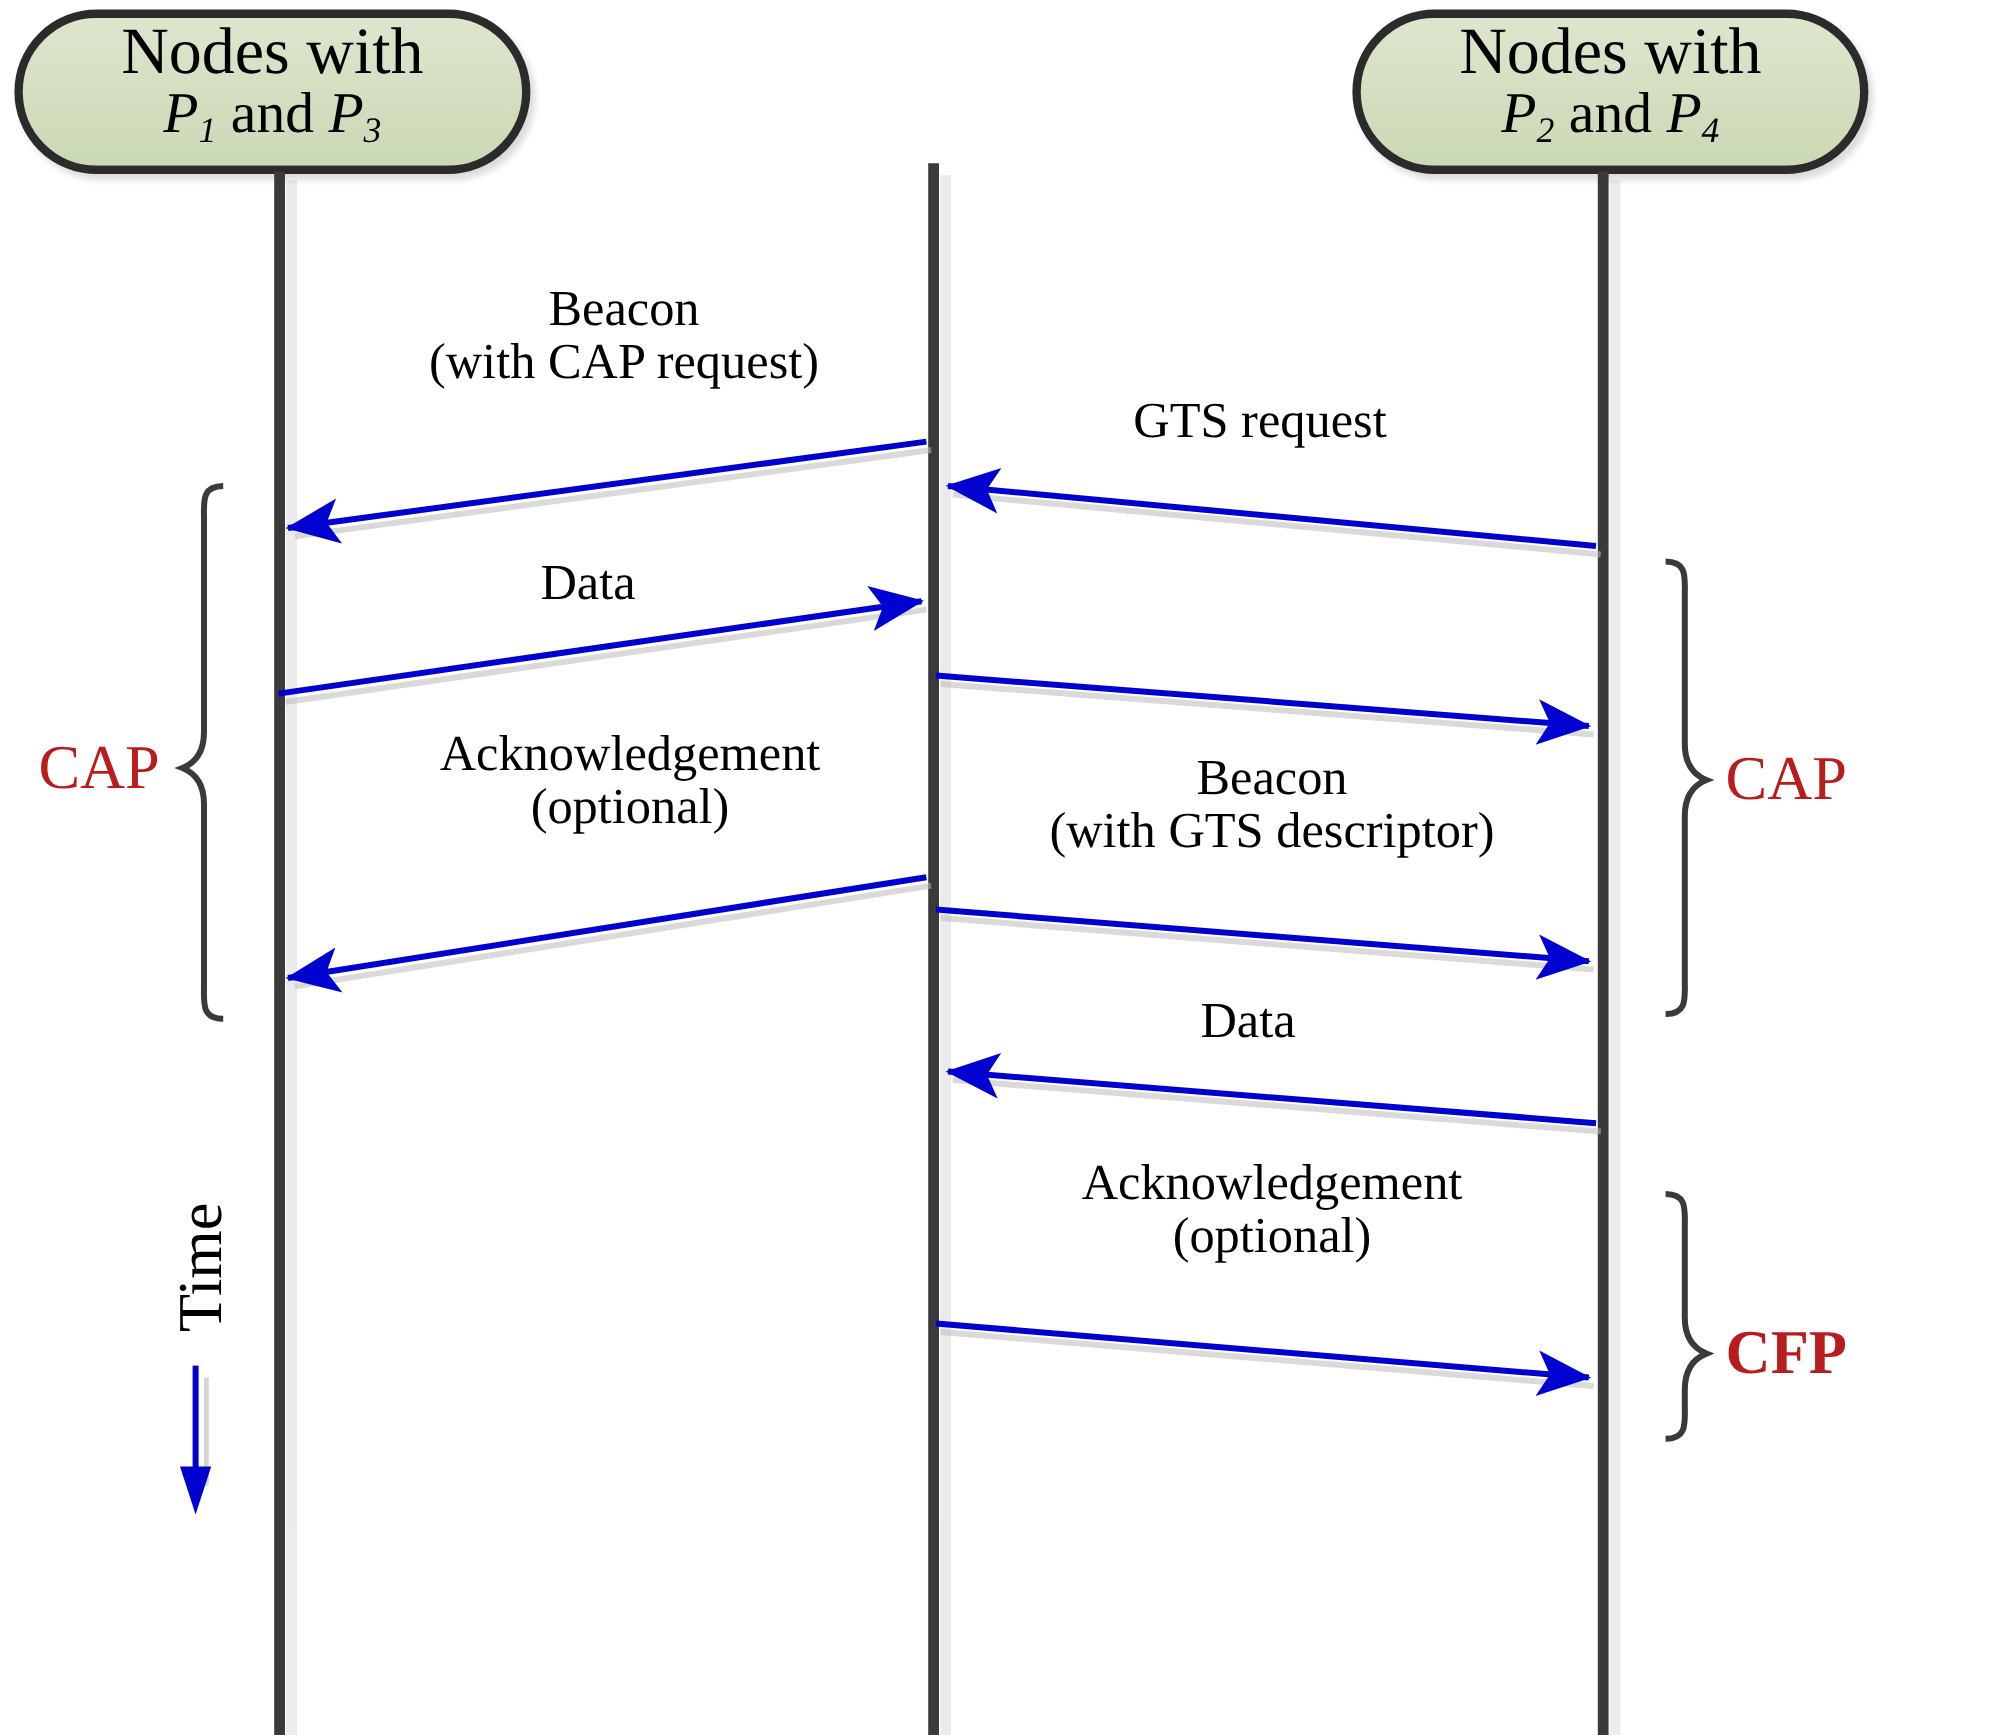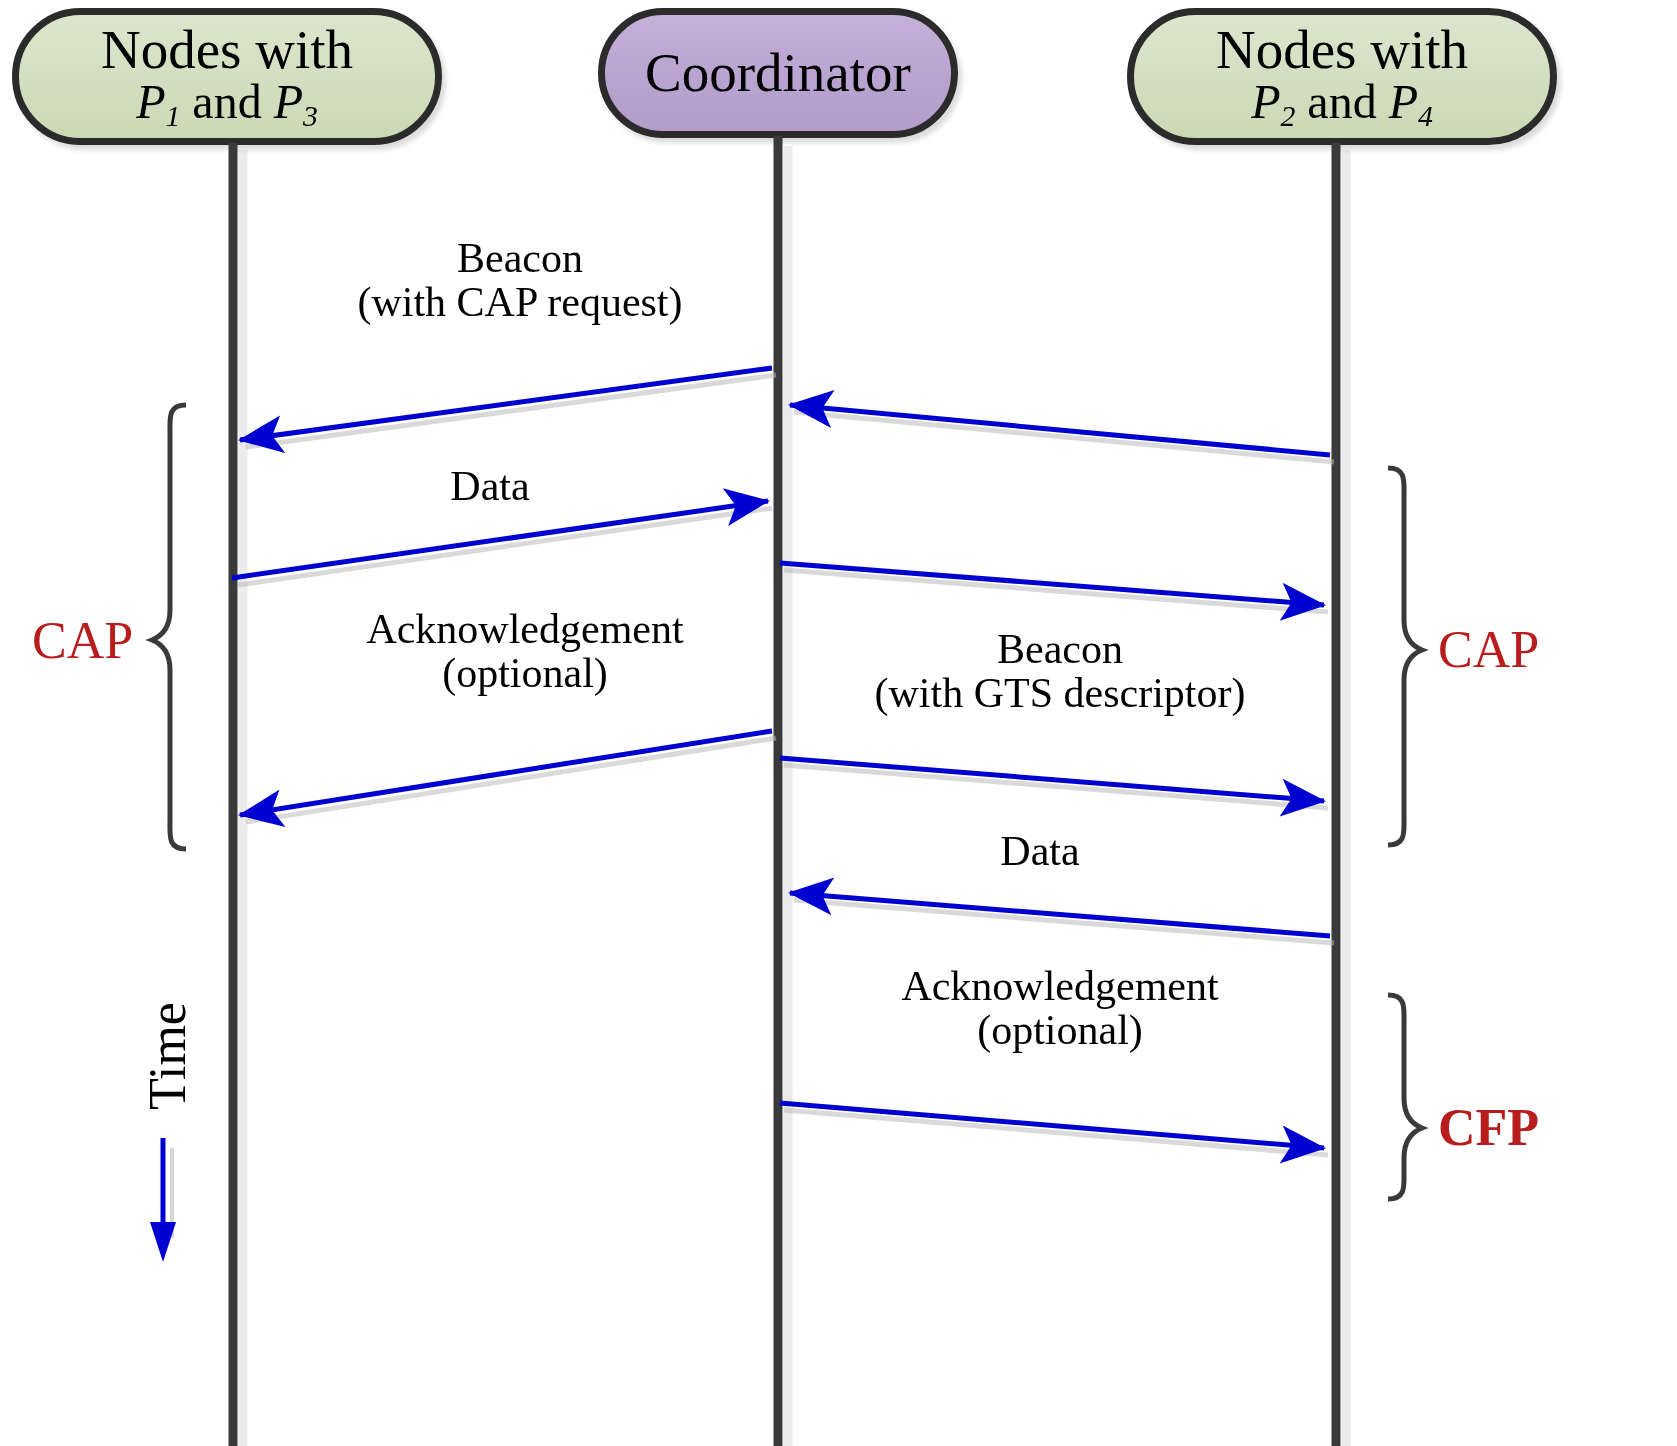--- a/index.html
+++ b/index.html
@@ -25,21 +25,20 @@
     height: 1446px;
   }
   .node-box {
     position: absolute;
     box-sizing: border-box;
     border: 7px solid #2b2b2b;
     border-radius: 80px;
     display: flex;
     flex-direction: column;
     align-items: center;
-    justify-content: center;
     line-height: 1.02;
     box-shadow: 4px 5px 5px rgba(0,0,0,0.14);
   }
   .node-green {
     background: linear-gradient(180deg, #dde6cd 0%, #d3dec0 55%, #cbd8b4 100%);
   }
   .node-purple {
     background: linear-gradient(180deg, #c4b0d8 0%, #b9a3d0 55%, #b49dcb 100%);
   }
   .node-line1 {
@@ -86,23 +85,20 @@
 </head>
 <body>
 
 <div id="canvas">
 
   <div class="node-box node-green" style="left:12px; top:8px; width:430px; height:137px;">
     <div class="node-line1">Nodes with</div>
     <div class="node-line2"><i>P</i><sub>1</sub><span> and </span><i>P</i><sub>3</sub></div>
   </div>
 
-  <div class="node-box node-purple" style="left:598px; top:8px; width:360px; height:130px;">
-    <div class="node-line1">Coordinator</div>
-  </div>
 
   <div class="node-box node-green" style="left:1127px; top:8px; width:430px; height:137px;">
     <div class="node-line1">Nodes with</div>
     <div class="node-line2"><i>P</i><sub>2</sub><span> and </span><i>P</i><sub>4</sub></div>
   </div>
 
   <svg class="layer" viewBox="0 0 1677 1446">
     <defs>
       <marker id="arrowR" markerWidth="10" markerHeight="10" refX="8.6" refY="4.2" orient="auto" markerUnits="strokeWidth">
         <path d="M0,0.4 L9,4.2 L0,8 L2.1,4.2 Z" fill="#0000d0"></path>
@@ -181,20 +177,23 @@
       <line x1="163" y1="1138" x2="163" y2="1228" stroke="#0000d0" stroke-width="5"></line>
       <path d="M150,1222 L176,1222 L163,1262 Z" fill="#0000d0"></path>
     </g>
   </svg>
 
   <div class="msg-label" style="left:310px; top:237px; width:420px;">
     <div>Beacon</div>
     <div>(with CAP request)</div>
   </div>
 
+  <div class="msg-label" style="left:880px; top:330px; width:340px;">
+    <div>GTS request</div>
+  </div>
 
   <div class="msg-label" style="left:360px; top:465px; width:260px;">
     <div>Data</div>
   </div>
 
 
   <div class="msg-label" style="left:280px; top:608px; width:490px;">
     <div>Acknowledgement</div>
     <div>(optional)</div>
   </div>

